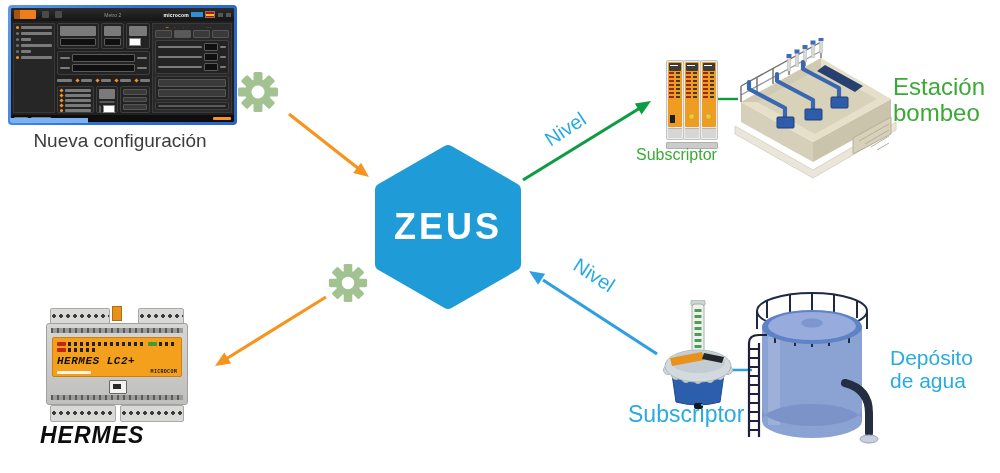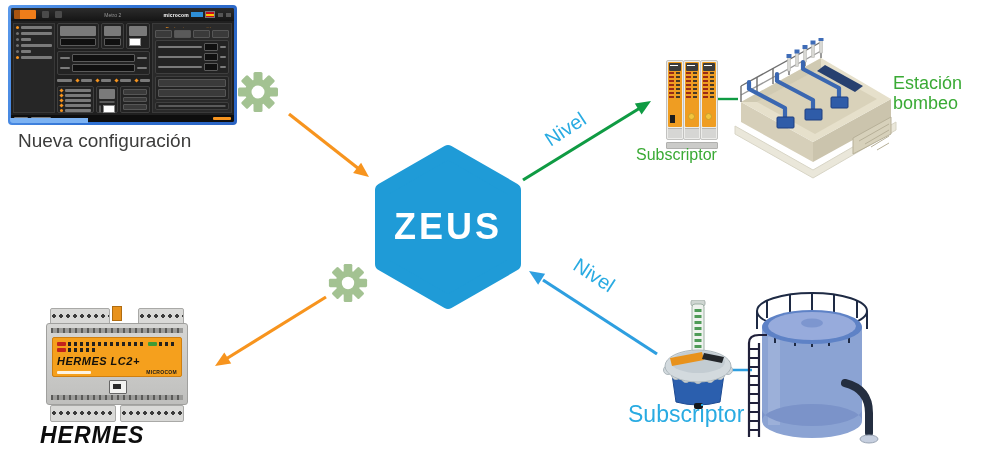--- a/index.html
+++ b/index.html
@@ -35,30 +35,30 @@
   .btn{height:6px;background:#3a3a3a;border:1px solid #565656;border-radius:1px;}
   .cw-tabs{display:flex;gap:4px;align-items:center;height:7px;}
   .cw-tab{display:flex;gap:2px;align-items:center;flex:1;}
   .diam{width:3px;height:3px;background:var(--orange);transform:rotate(45deg);flex:0 0 auto;}
   .cw-right{width:74px;background:#2a2a2a;border:1px solid #3a3a3a;padding:2px;display:flex;flex-direction:column;gap:2px;}
   .cw-rtitle{font-size:5px;color:var(--orange);text-align:center;white-space:nowrap;overflow:hidden;}
   .cw-status{height:7px;background:#0e0e0e;display:flex;align-items:center;gap:3px;padding:0 3px;flex:0 0 auto;}
   .obar{width:18px;height:2.5px;background:var(--orange);border-radius:1px;}
 
   
-  .caption{left:18px;top:131px;width:204px;text-align:left;font-size:19px;color:var(--dark-text);}
+  .caption{left:18px;top:131px;width:204px;text-align:center;font-size:19px;color:var(--dark-text);}
   .zeus-wrap{position:absolute;left:368px;top:140px;width:160px;height:174px;}
   .zeus-text{position:absolute;inset:0;display:flex;align-items:center;justify-content:center;
              color:#fff;font-size:36px;font-weight:bold;letter-spacing:3px;}
   .nivel{font-size:20px;color:var(--blue);}
   .nivel1{left:543px;top:118px;transform:rotate(-33deg);}
   .nivel2{left:572px;top:264px;transform:rotate(33deg);}
   .subscriber{left:636px;top:146px;font-size:16px;color:var(--green-text);}
   .publisher{left:628px;top:402px;font-size:23px;color:var(--blue);}
-  .station{left:893px;top:74px;font-size:18px;color:var(--green-text);}
+  .station{left:893px;top:74px;font-size:24px;color:var(--green-text);}
   .tank-lbl{left:890px;top:346px;font-size:21px;color:var(--blue);}
   .hermes-logo{left:40px;top:423px;width:160px;text-align:left;color:#0d0d0d;font-style:italic;font-weight:bold;}
   .hermes-logo .l1{font-size:23px;letter-spacing:1px;display:block;}
   .hermes-logo .l2{font-size:19px;letter-spacing:1px;display:block;margin-top:2px;}
 
   .abs{position:absolute;}
 
   
   .sub-dev{position:absolute;left:666px;top:56px;width:52px;height:96px;}
   .sub-mod{position:absolute;top:4px;width:14px;height:76px;background:#ececea;border:1px solid #c2c2c0;border-radius:2px;padding:1px;display:flex;flex-direction:column;box-sizing:content-box;}
@@ -74,21 +74,21 @@
   .sub-rail{position:absolute;left:0;top:86px;width:52px;height:7px;background:#cbcbc9;border:1px solid #b0b0ae;border-radius:1px;box-sizing:border-box;}
 
   
   .hermes{position:absolute;left:46px;top:306px;width:142px;height:114px;}
   .h-term{position:absolute;height:15px;background:#d9d9d7;border:1px solid #a9a9a7;border-radius:2px;
           background-image:radial-gradient(circle at 3px 7px,#3b3b3b 1.6px,transparent 2px);background-size:7px 100%;}
   .h-clamp{position:absolute;left:66px;top:0;width:8px;height:13px;background:#e8921c;border:1px solid #b06c10;}
   .h-body{position:absolute;left:0;top:17px;width:140px;height:80px;background:linear-gradient(#d6d6d4,#bfbfbd);border:1px solid #a0a09e;border-radius:3px;}
   .h-strip{position:absolute;left:4px;width:132px;height:5px;background:#9b9b99;
            background-image:repeating-linear-gradient(90deg,#5a5a58 0 2px,transparent 2px 6px);}
-  .h-panel{position:absolute;left:5px;top:13px;width:130px;height:40px;background:#f5a01d;border-radius:2px;border:1px solid #cf7f10;padding:2px 4px;box-sizing:border-box;}
+  .h-panel{position:absolute;left:5px;top:13px;width:130px;height:40px;background:#f5a01d;border-radius:2px;border:1px solid #cf7f10;padding:2px 4px;box-sizing:border-box;font-family:Liberation Mono, monospace;}
   .h-ledrow{display:flex;gap:2px;align-items:center;height:5px;margin-top:1px;}
   .chip{width:9px;height:4px;border-radius:1px;}
   .chip.r{background:#c4231b;}
   .chip.gn{background:#3f9b35;}
   .ledseg{height:4px;flex:1;background:repeating-linear-gradient(90deg,#23211e 0 3px,transparent 3px 6px);}
   .h-name{font-size:11px;font-weight:bold;font-style:italic;color:#14110c;letter-spacing:.5px;margin-top:3px;}
   .h-brandrow{display:flex;justify-content:space-between;align-items:center;margin-top:2px;}
   .h-web{width:34px;height:3px;background:#fdf3e2;border-radius:1px;}
   .h-brand{font-size:5px;font-weight:bold;color:#1a1a1a;letter-spacing:.3px;}
   .h-usb{position:absolute;left:62px;top:56px;width:16px;height:12px;background:#f2f2f0;border:1px solid #666;border-radius:1px;}
@@ -488,17 +488,21 @@
 
   <div class="lbl caption">Nueva configuración</div>
   <div class="lbl nivel nivel1">Nivel</div>
   <div class="lbl nivel nivel2">Nivel</div>
   <div class="lbl subscriber">Subscriptor</div>
   <div class="lbl publisher">Subscriptor</div>
   <div class="lbl station">
     <span>Estación</span>
     <span class="l2">bombeo</span>
   </div>
+  <div class="lbl tank-lbl">
+    <span>Depósito</span>
+    <span class="l2">de agua</span>
+  </div>
   <div class="lbl hermes-logo">
     <span class="l1">HERMES</span>
   </div>
 
 </div>
 
 </body></html>

